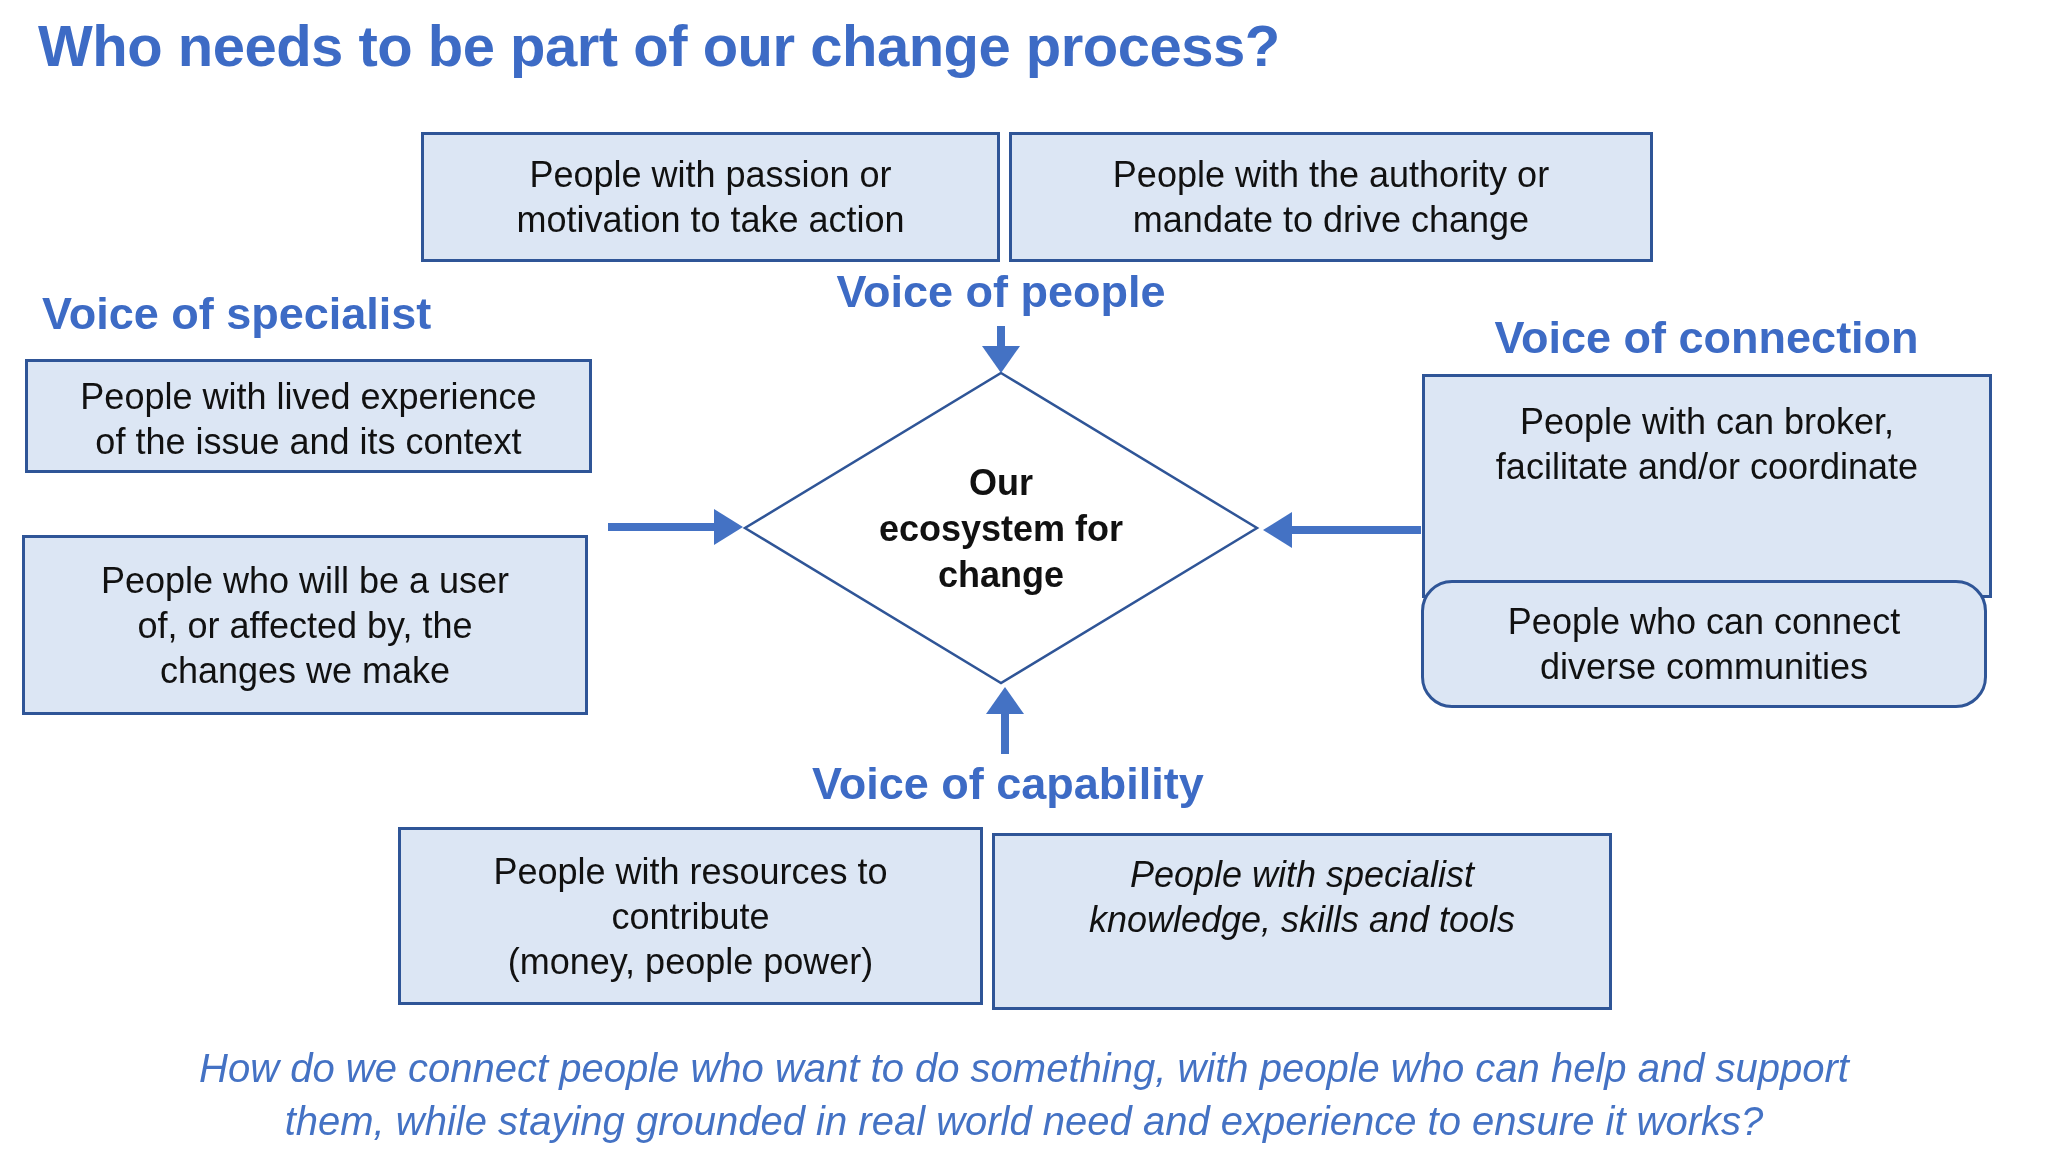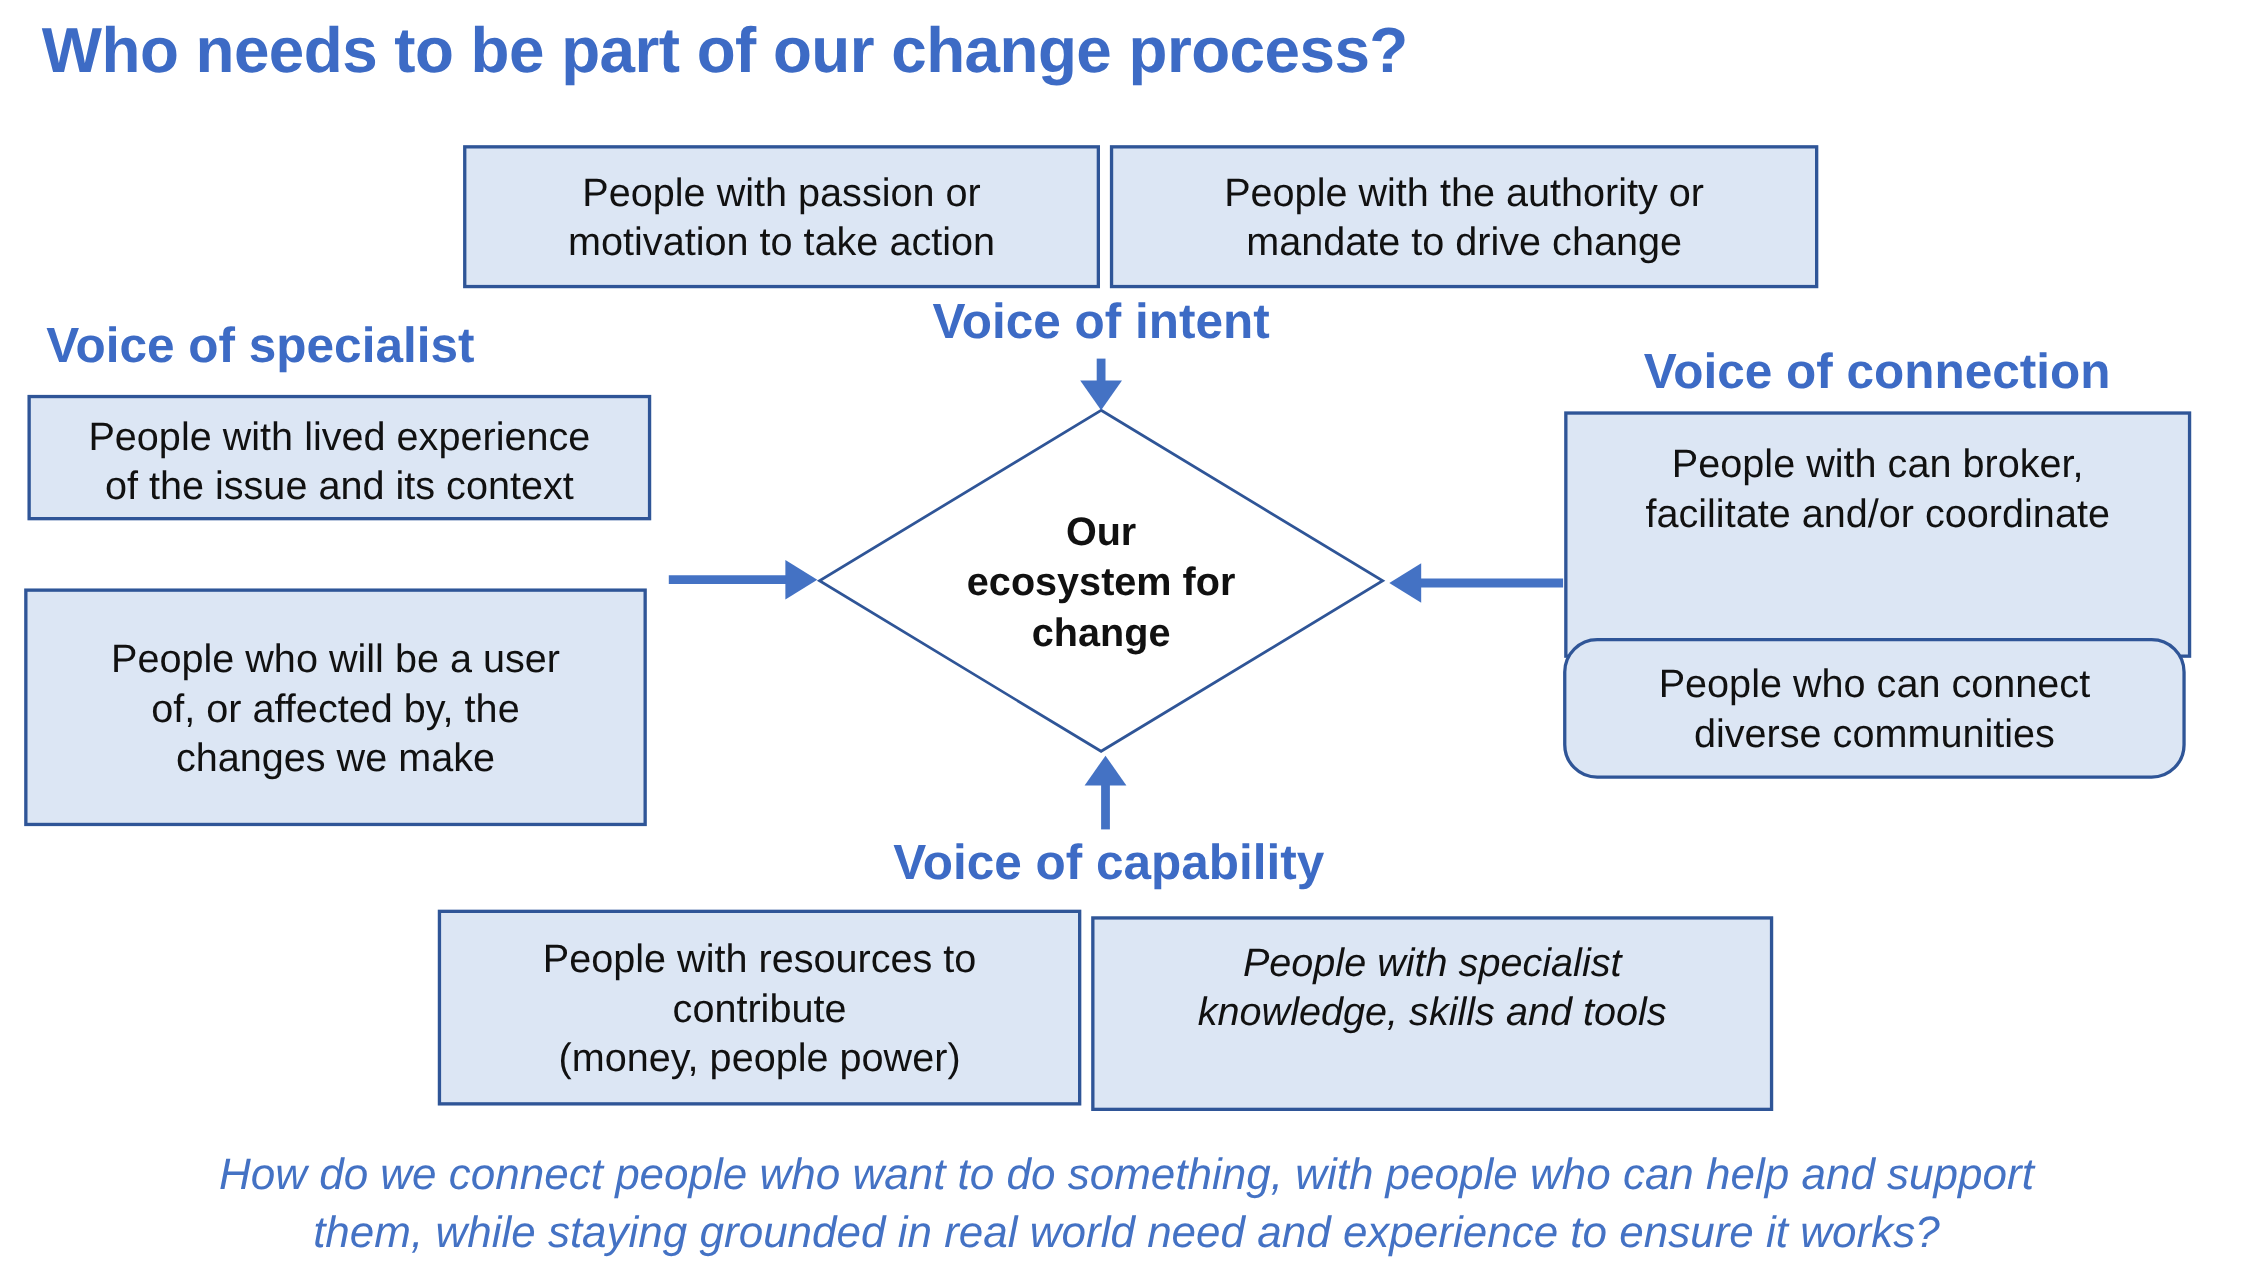--- a/index.html
+++ b/index.html
@@ -45,28 +45,28 @@
 
 <div class="canvas">
 
   <div class="page-title">Who needs to be part of our change process?</div>
 
   <div class="box" style="left:421px;top:132px;width:579px;height:130px;">People with passion or
 motivation to take action</div>
   <div class="box" style="left:1009px;top:132px;width:644px;height:130px;">People with the authority or
 mandate to drive change</div>
 
-  <div class="voice centered" style="left:701px;top:266px;width:600px;">Voice of intent</div>
+  <div class="voice centered" style="left:701px;top:266px;width:600px;">Voice of people</div>
   <div class="voice" style="left:42px;top:288px;">Voice of specialist</div>
   <div class="voice centered" style="left:1421px;top:312px;width:571px;">Voice of connection</div>
   <div class="voice centered" style="left:708px;top:758px;width:600px;">Voice of capability</div>
 
   <div class="box align-top" style="left:25px;top:359px;width:567px;height:114px;">People with lived experience
 of the issue and its context</div>
-  <div class="box" style="left:22px;top:535px;width:566px;height:216px;">People who will be a user
+  <div class="box" style="left:22px;top:535px;width:566px;height:180px;">People who will be a user
 of, or affected by, the
 changes we make</div>
 
   <div class="box align-top" style="left:1422px;top:374px;width:570px;height:224px;padding-top:22px;">People with can broker,
 facilitate and/or coordinate</div>
   <div class="box" style="left:1421px;top:580px;width:566px;height:128px;border-radius:31px;">People who can connect
 diverse communities</div>
 
   <div class="box" style="left:398px;top:827px;width:585px;height:178px;">People with resources to
 contribute

